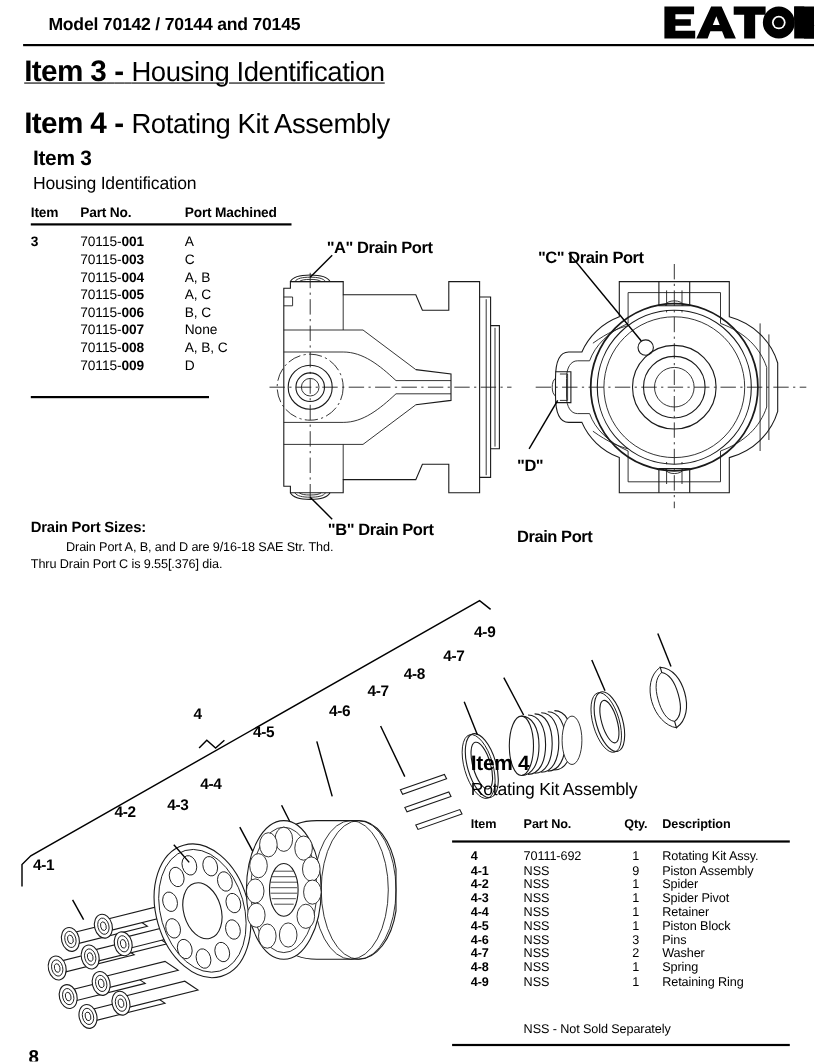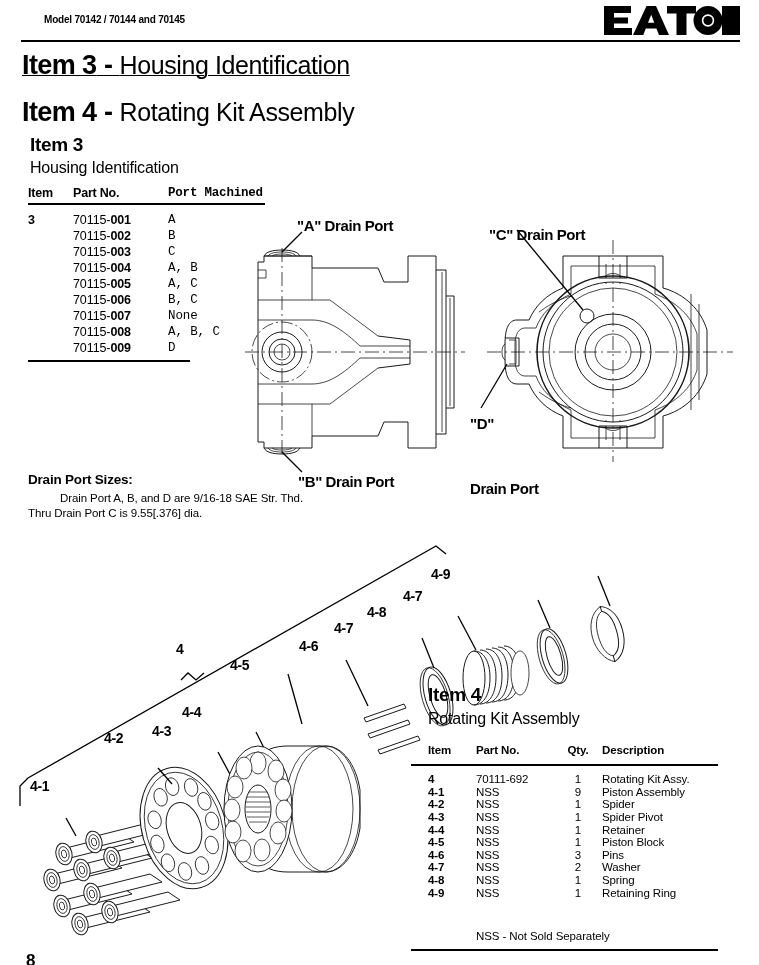--- a/index.html
+++ b/index.html
@@ -4,21 +4,21 @@
 <style>
   html,body{margin:0;padding:0;background:#fff;}
   body{
     width:759px;height:965px;position:relative;overflow:hidden;
     font-family:"Liberation Sans",sans-serif;color:#000;
     -webkit-font-smoothing:antialiased;
   }
   .abs{position:absolute;}
 
   
-  #model-line{left:22px;top:14px;font-size:10px;font-weight:bold;letter-spacing:-0.2px;padding-left:22px;}
+  #model-line{left:22px;top:14px;font-size:16px;font-weight:bold;letter-spacing:-0.2px;padding-left:22px;}
   #header-rule{left:21px;top:40px;width:719px;height:2px;background:#000;}
 
   
   #eaton-logo{left:604px;top:4px;width:136px;height:32px;}
 
   
   .bigtitle{left:22px;font-size:0;white-space:nowrap;}
   #title1{top:50px;text-decoration:underline;}
   #title2{top:97px;}
   .bt-item{font-family:"Liberation Sans",sans-serif;font-weight:bold;font-size:27px;letter-spacing:-0.6px;vertical-align:baseline;}
@@ -32,21 +32,21 @@
   
   table{border-collapse:collapse;}
   .ptable td,.ptable th{padding:0;text-align:left;vertical-align:top;}
 
   
   #t3{left:28px;top:186px;}
   #t3 .hdr td{font-size:12.5px;font-weight:bold;padding-bottom:3px;letter-spacing:-0.2px;}
   #t3 .rule-top{height:2px;background:#000;}
   #t3 td.c1{width:45px;}
   #t3 td.c2{width:95px;}
-  #t3 td.c3{width:118px;font-family:Liberation Mono, monospace;}
+  #t3 td.c3{width:118px;}
   #t3 .body td{font-size:12.5px;padding-top:1px;padding-bottom:1px;letter-spacing:-0.1px;}
   #t3 .body td.c1{font-weight:bold;}
   .pn-pre{font-weight:normal;}
   .pn-suf{font-weight:bold;}
   #t3-botrule{left:28px;top:360px;width:162px;height:2px;background:#000;}
 
   
   #drain-note{left:28px;top:472px;}
   #drain-note .dn-title{font-size:13.5px;font-weight:bold;letter-spacing:-0.2px;}
   #drain-note .dn-l{font-size:11.5px;letter-spacing:-0.1px;line-height:15px;}
@@ -134,25 +134,20 @@
         </td>
   </tr>
   <tr>
         <td colspan="3" style="height:7px;"></td>
       </tr>
 
   <tr class="body">
     <td class="c1">3</td>
     <td class="c2"><span class="pn-pre">70115-</span><span class="pn-suf">001</span></td>
     <td class="c3">A</td>
-  </tr>
-  <tr class="body">
-    <td class="c1"></td>
-    <td class="c2"><span class="pn-pre">70115-</span><span class="pn-suf">002</span></td>
-    <td class="c3">B</td>
   </tr>
   <tr class="body">
     <td class="c1"></td>
     <td class="c2"><span class="pn-pre">70115-</span><span class="pn-suf">003</span></td>
     <td class="c3">C</td>
   </tr>
   <tr class="body">
     <td class="c1"></td>
     <td class="c2"><span class="pn-pre">70115-</span><span class="pn-suf">004</span></td>
     <td class="c3">A, B</td>

